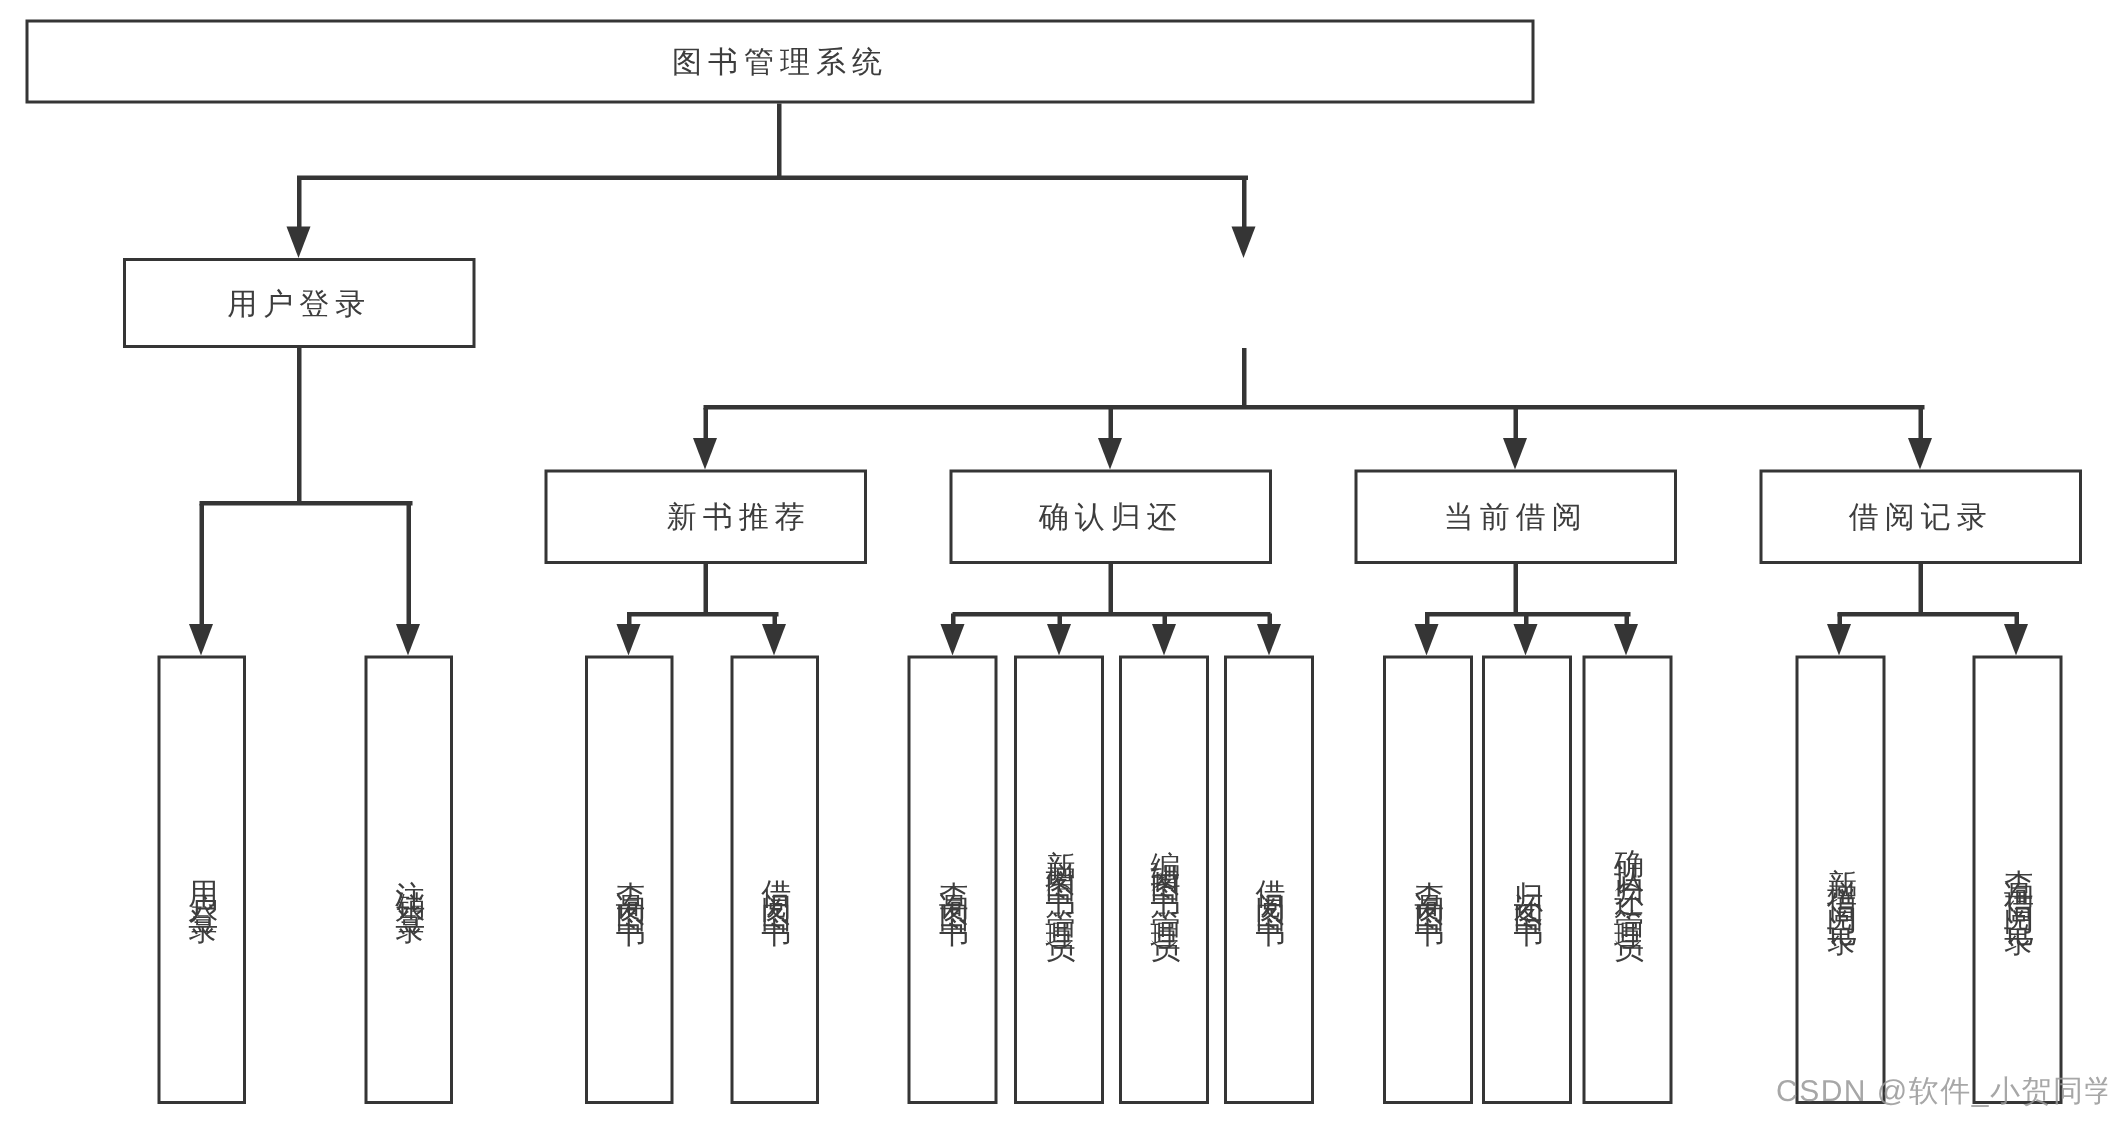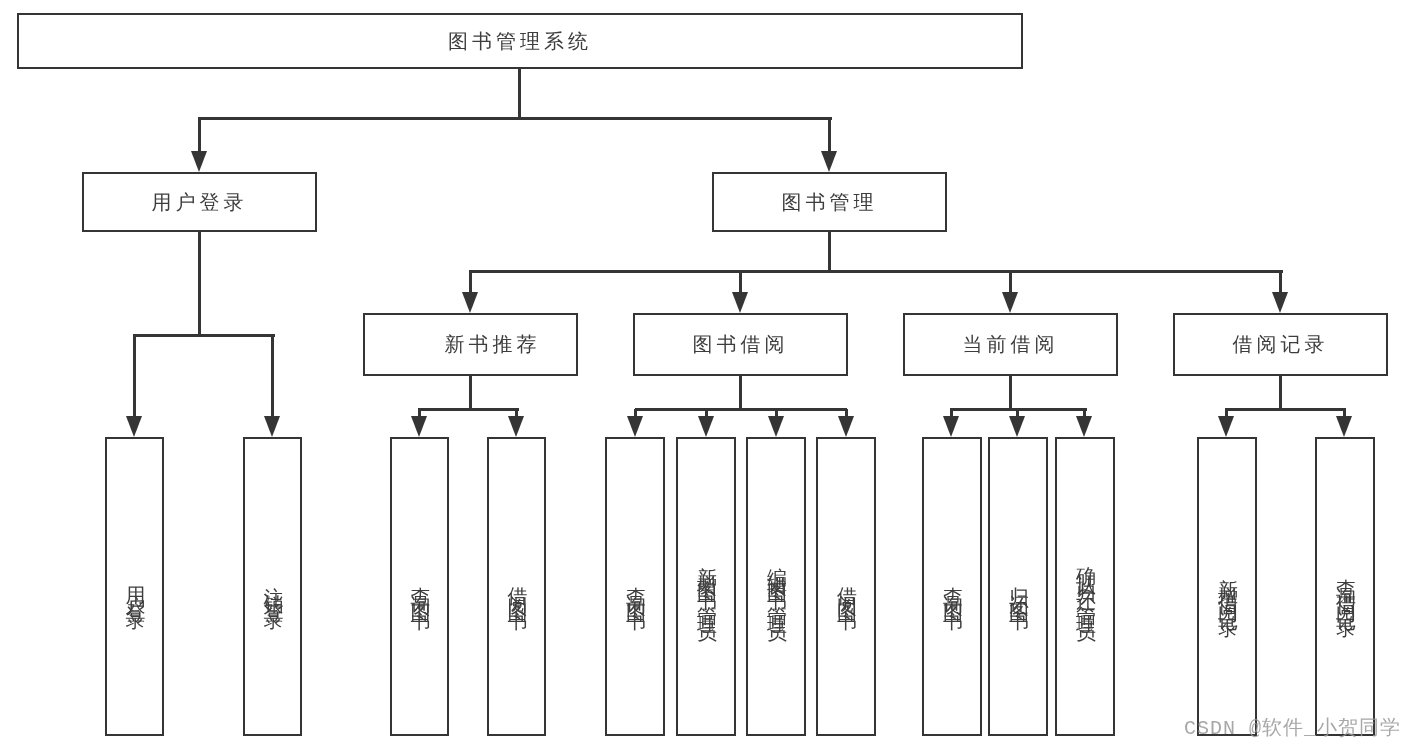--- a/index.html
+++ b/index.html
@@ -1,21 +1,21 @@
 <!DOCTYPE html>
 <html><head>
 <meta charset="utf-8">
 <style>
   html, body { margin: 0; padding: 0; background: #ffffff; }
   .canvas {
     position: relative;
     width: 1405px;
     height: 747px;
     background: #ffffff;
-    font-family: Liberation Mono, monospace;
+    font-family: Liberation Sans, sans-serif;
     color: #3d3d3d;
     overflow: hidden;
   }
   
   .node {
     position: absolute;
     box-sizing: border-box;
     border: 2.5px solid #353535;
     background: #ffffff;
     display: flex;
@@ -75,41 +75,38 @@
   </div>
 
   <div class="vline" style="left:518px; top:69px; height:50px;"></div>
   <div class="hline" style="left:198px; top:117px; width:634px;"></div>
   <div class="arrow" style="left:191px; top:119px; height:53px;"></div>
   <div class="arrow" style="left:821px; top:119px; height:53px;"></div>
 
   <div class="node" style="left:82px; top:172px; width:235px; height:60px;">
     <span class="hlabel">用户登录</span>
   </div>
-  <div class="node" style="left:712px; top:172px; width:235px; height:60px;">
-    <span class="hlabel">图书管理</span>
-  </div>
 
   <div class="vline" style="left:198px; top:232px; height:104px;"></div>
   <div class="hline" style="left:133px; top:334px; width:142px;"></div>
   <div class="arrow" style="left:126px; top:336px; height:101px;"></div>
   <div class="arrow" style="left:264px; top:336px; height:101px;"></div>
 
   <div class="vline" style="left:828px; top:232px; height:40px;"></div>
   <div class="hline" style="left:469px; top:270px; width:814px;"></div>
   <div class="arrow" style="left:462px; top:272px; height:41px;"></div>
   <div class="arrow" style="left:732px; top:272px; height:41px;"></div>
   <div class="arrow" style="left:1002px; top:272px; height:41px;"></div>
   <div class="arrow" style="left:1272px; top:272px; height:41px;"></div>
 
   <div class="node" style="left:363px; top:313px; width:215px; height:63px;padding-left:44px;">
     <span class="hlabel">新书推荐</span>
   </div>
   <div class="node" style="left:633px; top:313px; width:215px; height:63px;">
-    <span class="hlabel">图书借阅</span>
+    <span class="hlabel">确认归还</span>
   </div>
   <div class="node" style="left:903px; top:313px; width:215px; height:63px;justify-content:center;">
     <span class="hlabel">当前借阅</span>
   </div>
   <div class="node" style="left:1173px; top:313px; width:215px; height:63px;">
     <span class="hlabel">借阅记录</span>
   </div>
 
   <div class="vline" style="left:469px; top:376px; height:34px;"></div>
   <div class="vline" style="left:739px; top:376px; height:34px;"></div>

